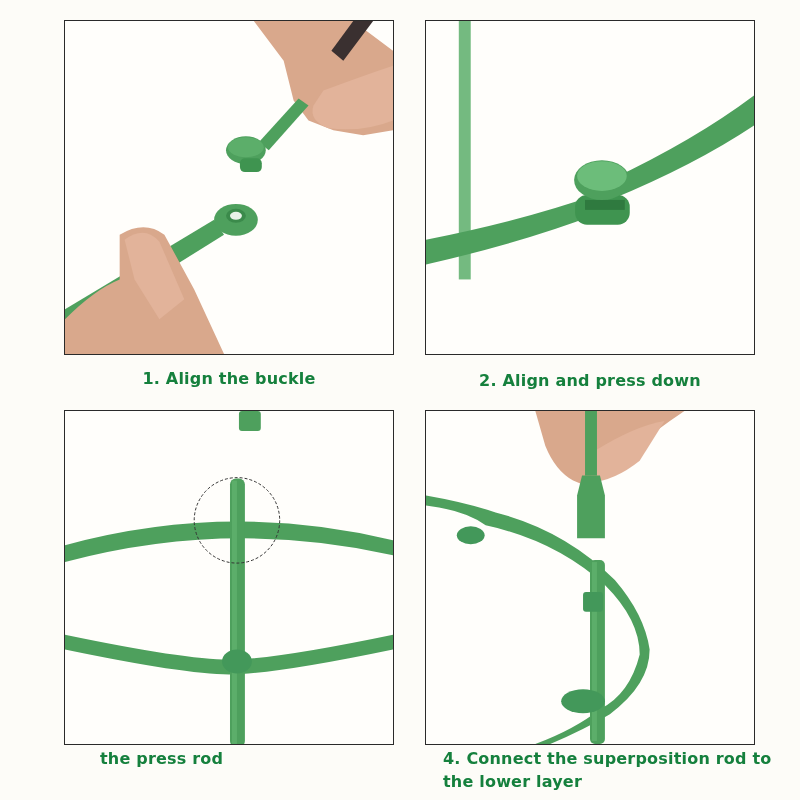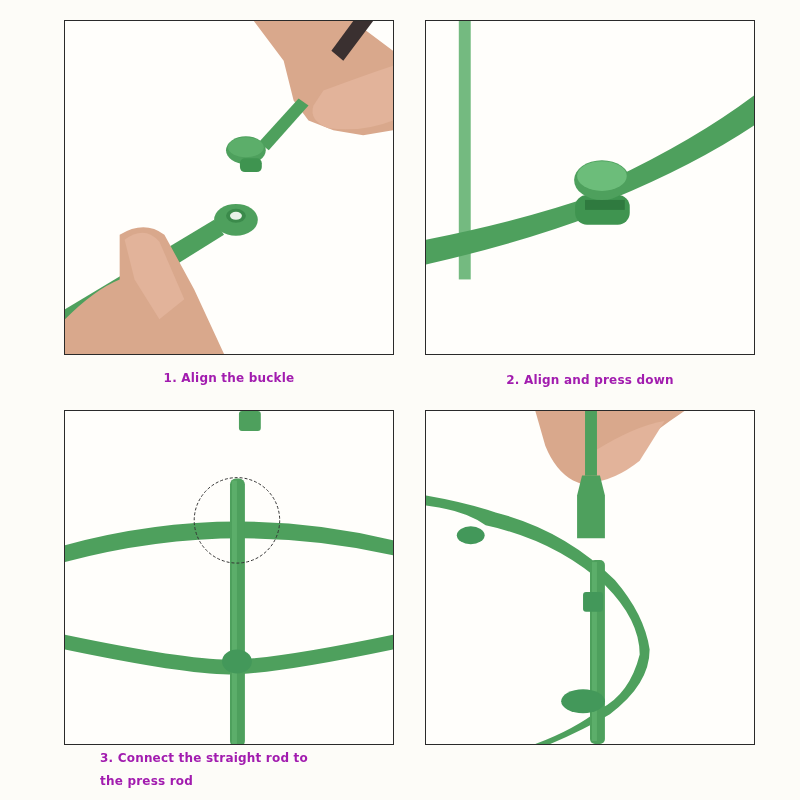--- a/index.html
+++ b/index.html
@@ -1,19 +1,19 @@
 <!DOCTYPE html>
 <html><head>
 <meta charset="utf-8">
 <style>
   html,body{margin:0;padding:0;}
   body{width:800px;height:800px;background:#fdfcf8;position:relative;overflow:hidden;font-family:"DejaVu Sans","Liberation Sans",sans-serif;}
   .panel{position:absolute;border:1.5px solid #2a2a2a;background:#fffefb;overflow:hidden;box-sizing:border-box;}
   .panel svg{position:absolute;left:0;top:0;width:100%;height:100%;}
-  .caption{position:absolute;font-weight:bold;color:#a21caf;font-size:12px;line-height:23px;letter-spacing:0.2px;}
+  .caption{position:absolute;font-weight:bold;color:#15803d;font-size:16px;line-height:23px;letter-spacing:0.2px;}
   .cap-center{text-align:center;}
 </style>
 </head>
 <body>
 
 <div class="panel" style="left:64px;top:20px;width:330px;height:335px;">
   <svg viewBox="0 0 330 335">
 
     <path d="M190 0 L290 0 L330 30 L330 110 L300 115 L270 110 L245 100 L230 80 L220 40 Z" fill="#d9a88c"></path>
     <path d="M260 70 Q300 55 330 45 L330 100 Q300 112 265 108 Q245 100 250 85 Z" fill="#e2b39a"></path>
@@ -53,21 +53,20 @@
     <rect x="175" y="0" width="22" height="20" rx="3" fill="#4ea05d"></rect>
     <path d="M0 135 Q165 90 330 130 L330 145 Q165 108 0 152 Z" fill="#4ea05d"></path>
     <path d="M0 225 Q120 250 165 250 Q210 250 330 225 L330 240 Q210 265 165 265 Q120 265 0 240 Z" fill="#4ea05d"></path>
     <rect x="166" y="68" width="15" height="270" rx="6" fill="#4ea05d"></rect>
     <rect x="168" y="70" width="5" height="265" fill="#5cae6a"></rect>
     <ellipse cx="173" cy="252" rx="15" ry="12" fill="#43985a"></ellipse>
     <circle cx="173" cy="110" r="43" fill="none" stroke="#333" stroke-width="1" stroke-dasharray="3,2"></circle>
   </svg>
 </div>
 <div class="caption" style="left:100px;top:747px;width:300px;">
-  <div>3. Connect the straight rod to</div>
   <div>the press rod</div>
 </div>
 
 <div class="panel" style="left:425px;top:410px;width:330px;height:335px;">
   <svg viewBox="0 0 330 335">
 
     <path d="M110 0 L260 0 Q230 20 200 45 Q180 70 160 75 L148 70 Q130 60 120 35 Z" fill="#d9a88c"></path>
     <path d="M170 40 Q210 15 240 10 L215 50 Q190 70 165 72 Z" fill="#e2b39a"></path>
 
     <rect x="160" y="0" width="12" height="65" fill="#4ea05d"></rect>
@@ -76,13 +75,15 @@
     <path d="M0 95 Q40 100 60 115 Q130 130 180 175 Q215 210 215 245 Q205 285 175 300 Q150 320 110 335 L125 335 Q160 320 185 305 Q225 275 225 240 Q220 205 190 170 Q140 120 70 102 Q40 92 0 85 Z" fill="#4ea05d"></path>
     <ellipse cx="45" cy="125" rx="14" ry="9" fill="#43985a"></ellipse>
 
     <rect x="165" y="150" width="15" height="185" rx="5" fill="#4ea05d"></rect>
     <rect x="167" y="152" width="5" height="180" fill="#5cae6a"></rect>
     <rect x="158" y="182" width="20" height="20" rx="3" fill="#43985a"></rect>
     <ellipse cx="158" cy="292" rx="22" ry="12" fill="#43985a"></ellipse>
   </svg>
 </div>
 <div class="caption" style="left:443px;top:747px;width:340px;">
+  <div>4. Connect the superposition rod to</div>
+  <div>the lower layer</div>
 </div>
 
 </body></html>

